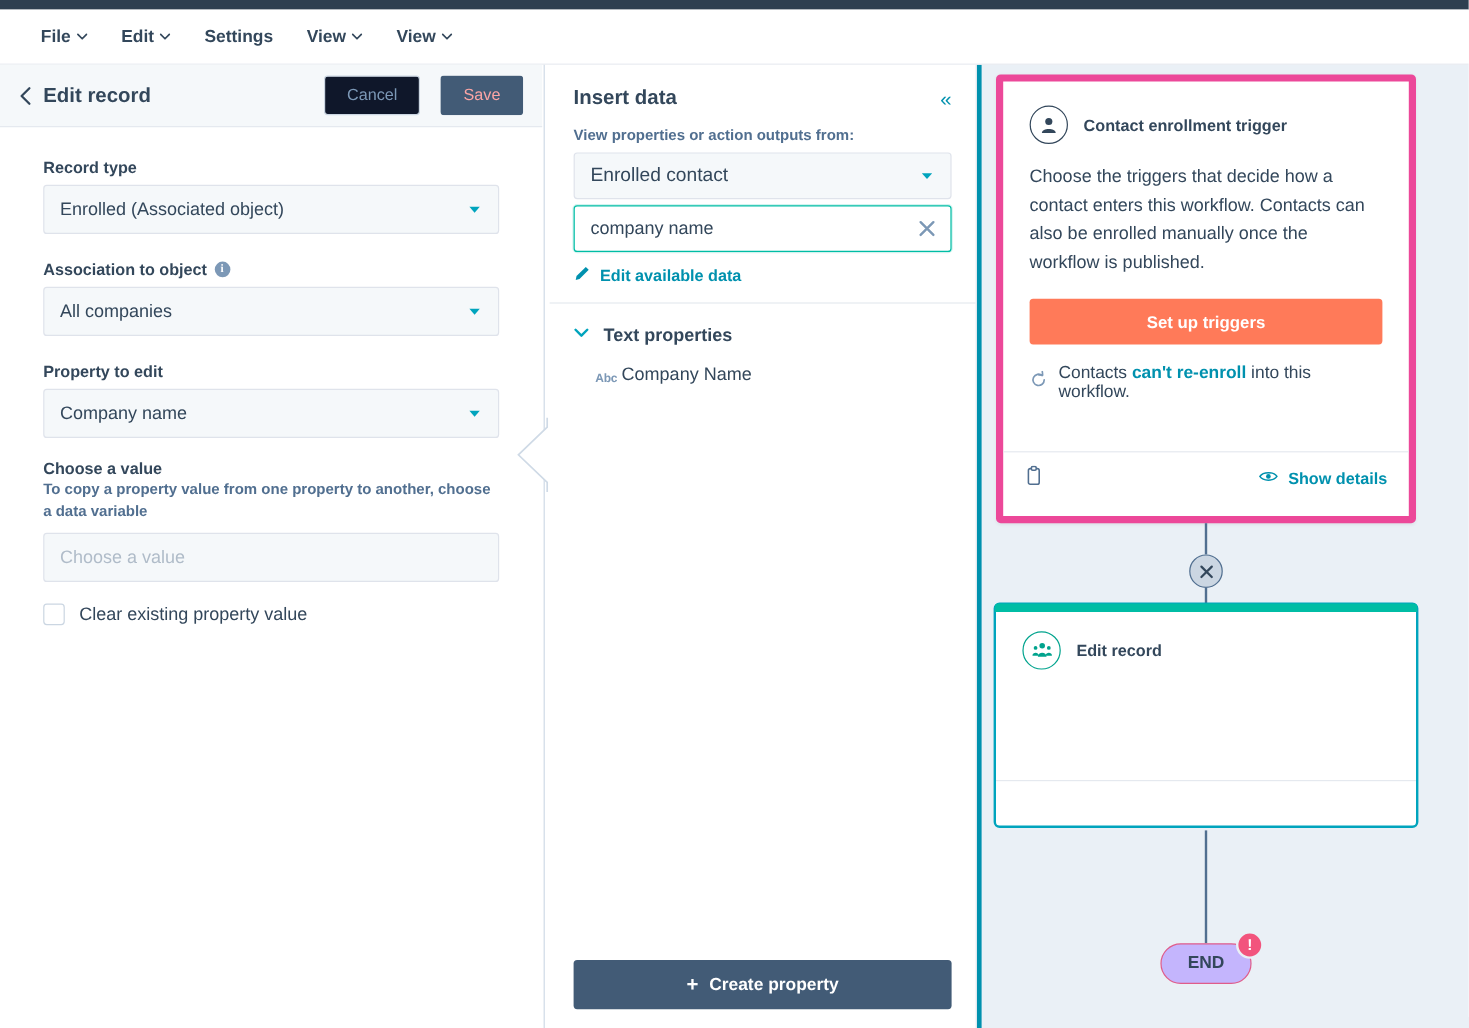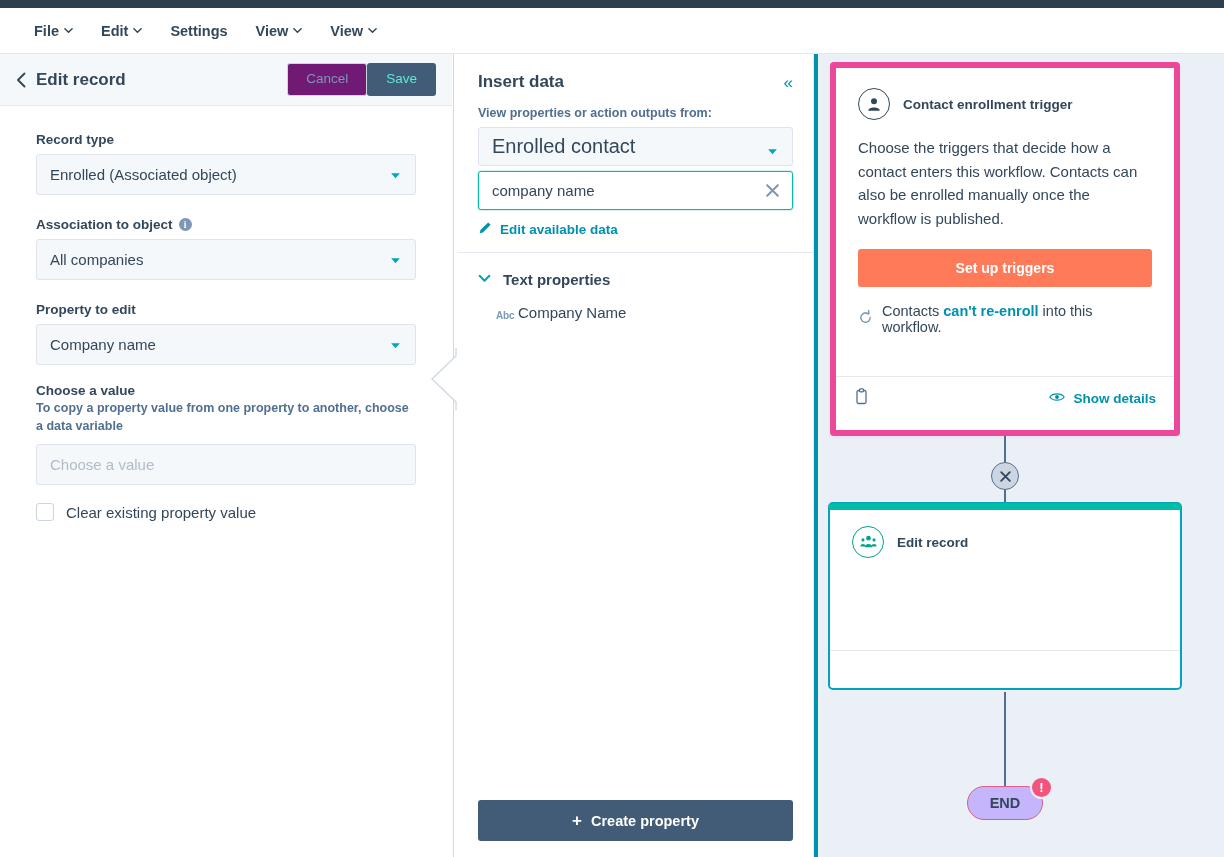--- a/index.html
+++ b/index.html
@@ -63,24 +63,24 @@
     font-size: 17px; font-weight: bold; color: #33475b;
     margin-left: 6px; flex: 1;
   }
   .btn {
     font-family: "Liberation Sans", sans-serif;
     font-size: 13.5px; border-radius: 3px;
     padding: 7px 18px; cursor: pointer; border: 1px solid transparent;
     line-height: 1.2; white-space: nowrap;
   }
   .btn-cancel {
-    background: #701a75; color: #7c98b6; border-color: #cbd6e2;
-    margin-right: 0;
-  }
-  .btn-save { background: #425b76; color: #5eead4; font-weight: normal; }
+    background: #0f172a; color: #7c98b6; border-color: #cbd6e2;
+    margin-right: 17px;
+  }
+  .btn-save { background: #425b76; color: #fca5a5; font-weight: normal; }
 
   .left-form {
     padding: 26px 36px 0 36px;
     flex: 1; overflow: hidden;
   }
   .field-label {
     font-size: 13.5px; font-weight: bold; color: #33475b;
     margin-bottom: 7px; display: flex; align-items: center; gap: 6px;
   }
   .info-dot {
@@ -143,21 +143,21 @@
   .mid-title-row { display: flex; align-items: center; margin-bottom: 14px; }
   .mid-title { font-size: 17px; font-weight: bold; color: #33475b; flex: 1; }
   .collapse-btn { color: #0091ae; font-size: 17px; cursor: pointer; line-height: 1; }
   .mid-sub {
     font-size: 12.5px; font-weight: bold; color: #516f90; margin-bottom: 7px;
   }
   .mid-select {
     height: 39px; width: 100%; background: #f5f8fa;
     border: 1px solid #dfe3eb; border-radius: 3px;
     display: flex; align-items: center; padding: 0 13px;
-    font-size: 20px; color: #33475b; cursor: pointer; margin-bottom: 5px;
+    font-size: 16px; color: #33475b; cursor: pointer; margin-bottom: 5px;
   }
   .mid-select .val { flex: 1; }
   .search-box {
     height: 39px; width: 100%; background: #ffffff;
     border: 1.5px solid #00bda5; border-radius: 3px;
     display: flex; align-items: center; padding: 0 11px 0 13px;
     font-size: 15px; color: #33475b; margin-bottom: 11px;
     box-shadow: 0 0 0 1px rgba(0,189,165,0.18);
   }
   .search-box .sval { flex: 1; }

